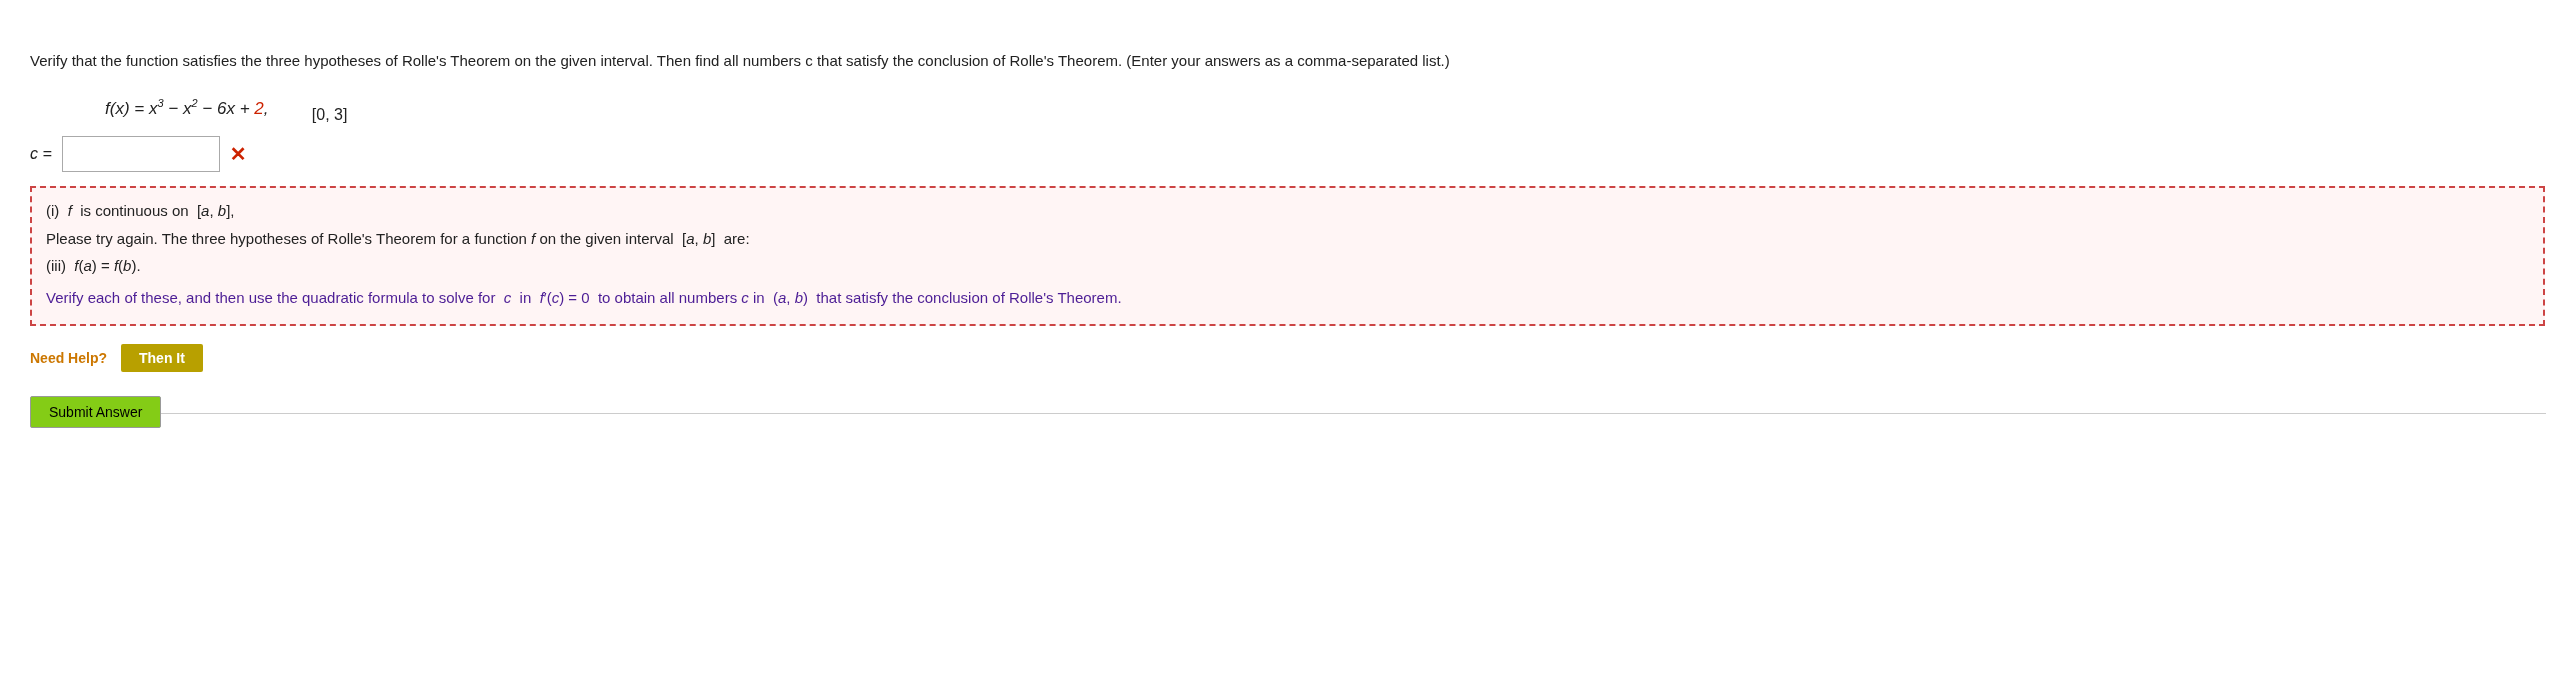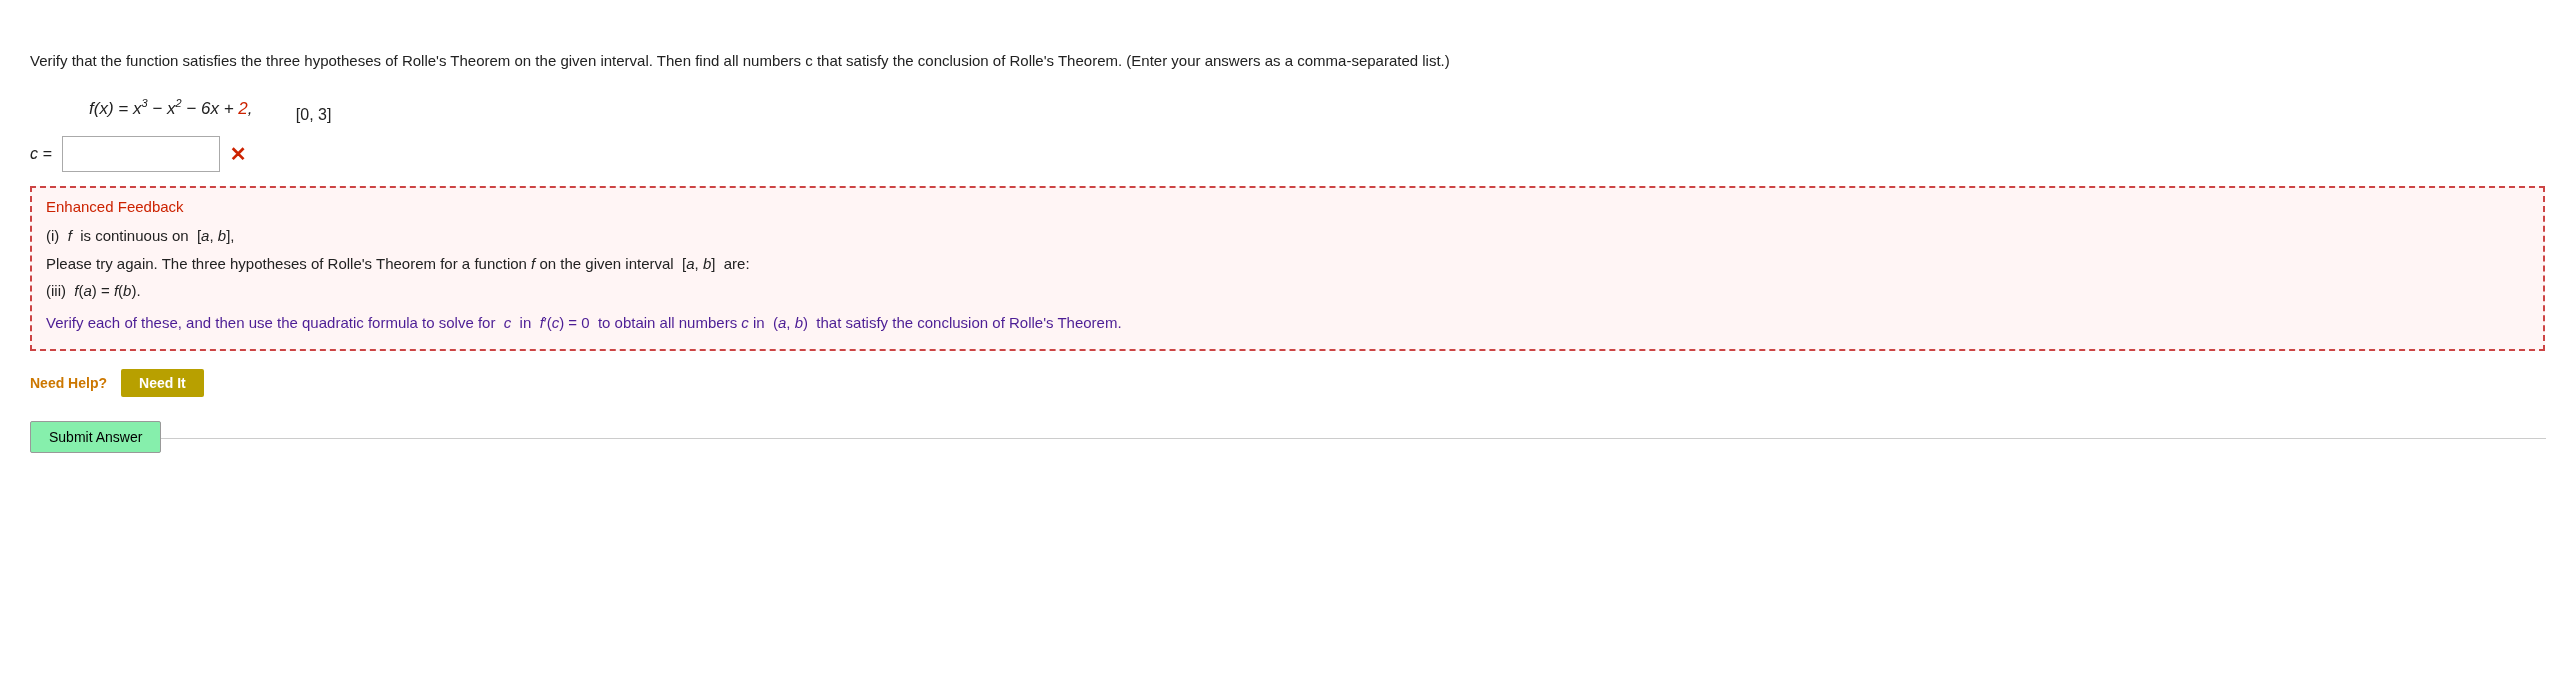--- a/index.html
+++ b/index.html
@@ -30,20 +30,21 @@
       margin: 12px 0 12px 59px;
       font-size: 16px;
       display: flex;
       align-items: center;
       gap: 30px;
     }
 
     .formula {
       font-style: italic;
       font-size: 17px;
+      margin-left: 16px;
     }
 
     sup {
       font-size: 11px;
       vertical-align: super;
     }
 
     .red-text {
       color: #cc2200;
     }
@@ -135,21 +136,21 @@
     }
 
     .submit-row {
       display: flex;
       align-items: flex-start;
       gap: 0;
       margin-top: 10px;
     }
 
     .submit-btn {
-      background: #86efac;
+      background: #84cc16;
       border: 1px solid #999;
       padding: 7px 18px;
       font-size: 14px;
       cursor: pointer;
       border-radius: 2px;
     }
 
     .submit-line {
       flex: 1;
       height: 1px;
@@ -178,32 +179,31 @@
     <span class="formula-interval">&nbsp;&nbsp;&nbsp;[0, 3]</span>
   </div>
 
   <div class="answer-row">
     <span class="c-label">c =</span>
     <input class="answer-input" type="text" placeholder="" style="">
     <span class="x-icon">✕</span>
   </div>
 
   <div class="feedback-box">
-    <div class="feedback-title">Enhanced Feedback</div>
     <div class="feedback-body">
       <p>(i) &nbsp;<span class="italic">f</span> &nbsp;is continuous on &nbsp;[<span class="italic">a</span>, <span class="italic">b</span>],</p>
       <p>Please try again. The three hypotheses of Rolle's Theorem for a function <span class="italic">f</span> on the given interval &nbsp;[<span class="italic">a</span>, <span class="italic">b</span>]&nbsp; are:</p>
       <p>(iii) &nbsp;<span class="italic">f</span>(<span class="italic">a</span>) = <span class="italic">f</span>(<span class="italic">b</span>).</p>
       <p class="highlight-line">Verify each of these, and then use the quadratic formula to solve for &nbsp;<span class="italic">c</span> &nbsp;in &nbsp;<span class="italic">f</span>′(<span class="italic">c</span>) = 0 &nbsp;to obtain all numbers <span class="italic">c</span> in &nbsp;(<span class="italic">a</span>, <span class="italic">b</span>) &nbsp;that satisfy the conclusion of Rolle's Theorem.</p>
     </div>
   </div>
 
   <div class="need-help-row">
     <span class="need-help-label">Need Help?</span>
-    <button class="read-it-btn">Need It</button>
+    <button class="read-it-btn">Then It</button>
   </div>
 
   <div class="submit-row">
     <button class="submit-btn">Submit Answer</button>
     <div class="submit-line"></div>
   </div>
 
 </div>
 
 

